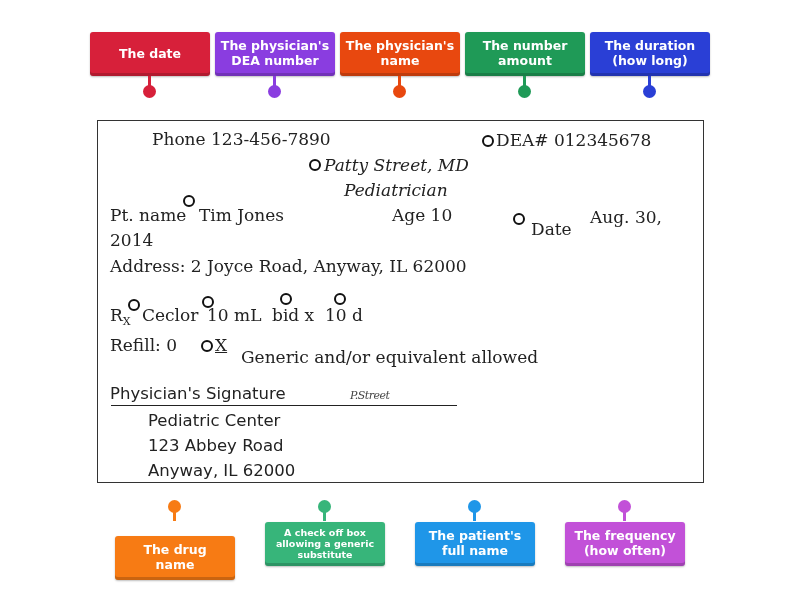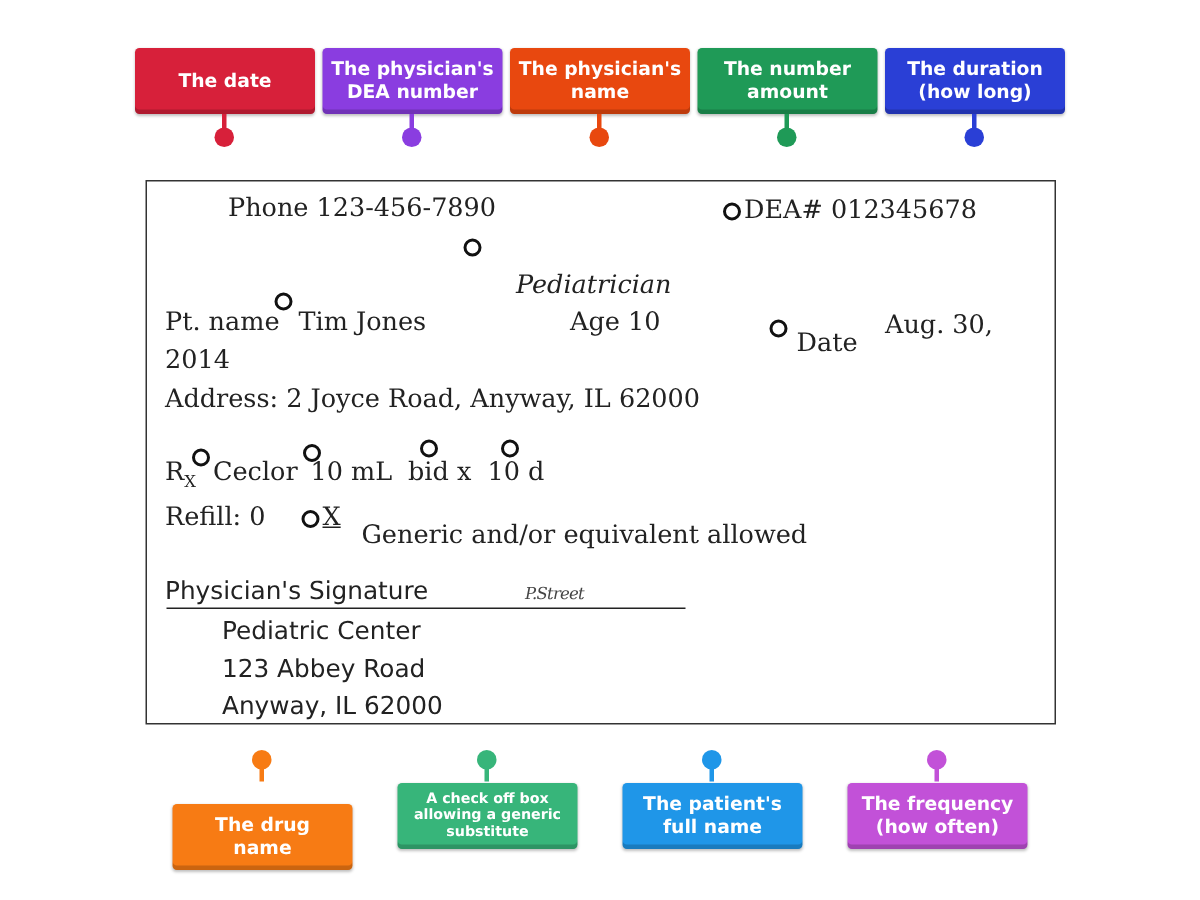--- a/index.html
+++ b/index.html
@@ -97,26 +97,27 @@
 <div class="pin-stem" style="left:648px;top:76px;background:#2a3fd6;"></div>
 <div class="pin-dot" style="left:643px;top:85px;background:#2a3fd6;"></div>
 
 <div class="rx">
   <div class="t" style="left:12px;top:8px;margin-left:42px;">Phone 123-456-7890</div>
 
   <div class="hole" style="left:384px;top:14px;"></div>
   <div class="t" style="left:398px;top:9px;">DEA# 012345678</div>
 
   <div class="hole" style="left:211px;top:38px;"></div>
+  <div class="t it" style="left:226px;top:34px;">Patty Street, MD</div>
   <div class="t it" style="left:246px;top:59px;">Pediatrician</div>
 
   <div class="hole" style="left:85px;top:74px;"></div>
   <div class="t" style="left:12px;top:84px;">Pt. name</div>
   <div class="t" style="left:101px;top:84px;">Tim Jones</div>
-  <div class="t" style="left:282px;top:84px;">Age 10</div>
+  <div class="t" style="left:294px;top:84px;">Age 10</div>
 
   <div class="hole" style="left:415px;top:92px;"></div>
   <div class="t" style="left:433px;top:86px;margin-top:12px;">Date</div>
   <div class="t" style="left:492px;top:86px;">Aug. 30,</div>
   <div class="t" style="left:12px;top:109px;">2014</div>
 
   <div class="t" style="left:12px;top:135px;">Address:  2 Joyce Road, Anyway, IL 62000</div>
 
   <div class="t" style="left:12px;top:184px;">
     <span>R</span><sub>X</sub>

